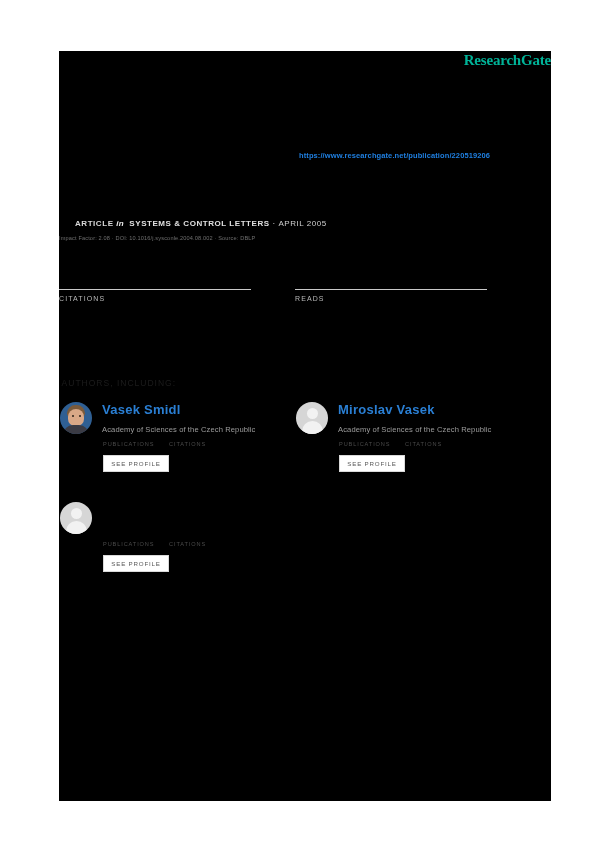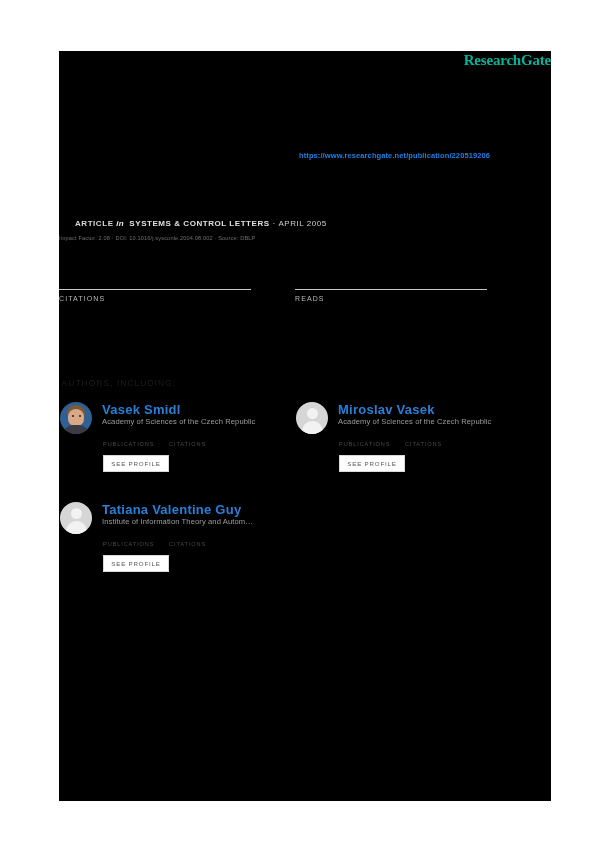--- a/index.html
+++ b/index.html
@@ -221,21 +221,21 @@
     width: 189px;
   }
   .author-name {
     font-size: 13px;
     font-weight: bold;
     color: #2a7fd4;
     letter-spacing: 0.25px;
     white-space: nowrap;
   }
   .author-affil {
-    margin-top: 0;
+    margin-top: 8px;
     font-size: 7.6px;
     color: #9d9d9d;
     letter-spacing: 0.1px;
     white-space: nowrap;
   }
 
   .author-stats {
     position: absolute;
     left: 44px;
     top: 27px;
@@ -362,24 +362,20 @@
         </div>
       </div>
       <div class="see-profile">SEE PROFILE</div>
     </div>
 
     <div class="author-card a2">
       <div class="avatar placeholder">
         <div class="ph-head"></div>
         <div class="ph-body"></div>
       </div>
-      <div class="author-body">
-        <div class="author-name">Tatiana Valentine Guy</div>
-        <div class="author-affil">Institute of Information Theory and Autom…</div>
-      </div>
       <div class="author-stats">
         <div class="stat">
           <div class="stat-value"></div>
           <div class="stat-label">PUBLICATIONS</div>
         </div>
         <div class="stat">
           <div class="stat-value"></div>
           <div class="stat-label">CITATIONS</div>
         </div>
       </div>

